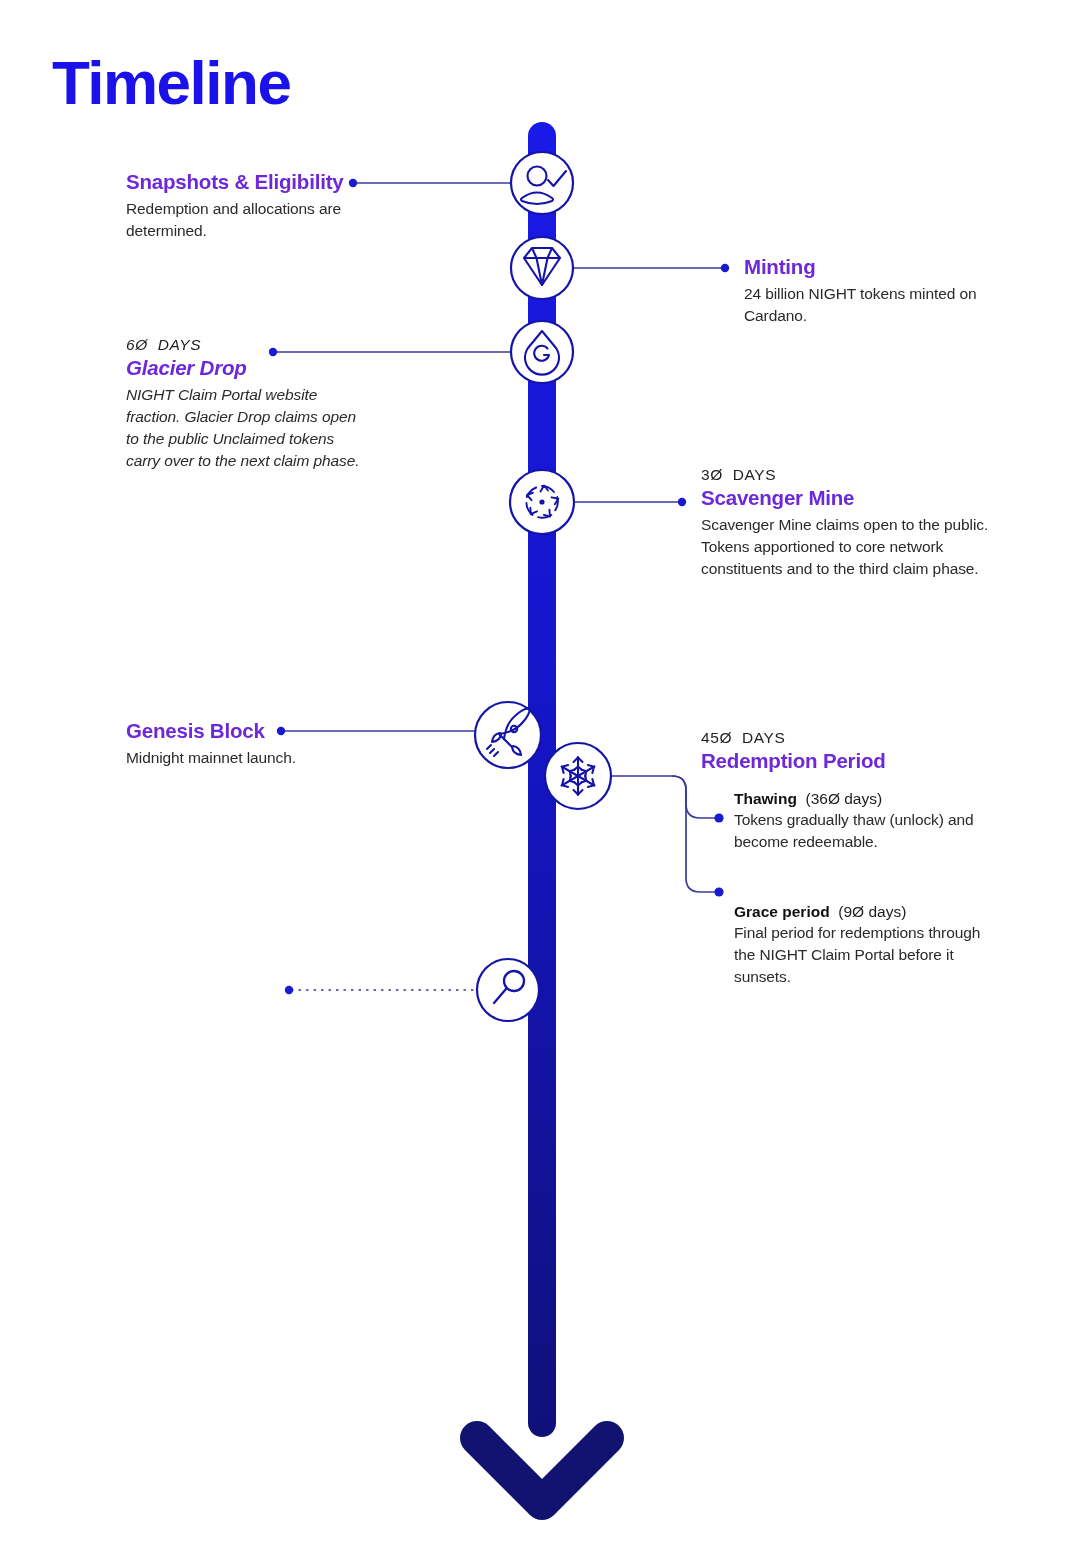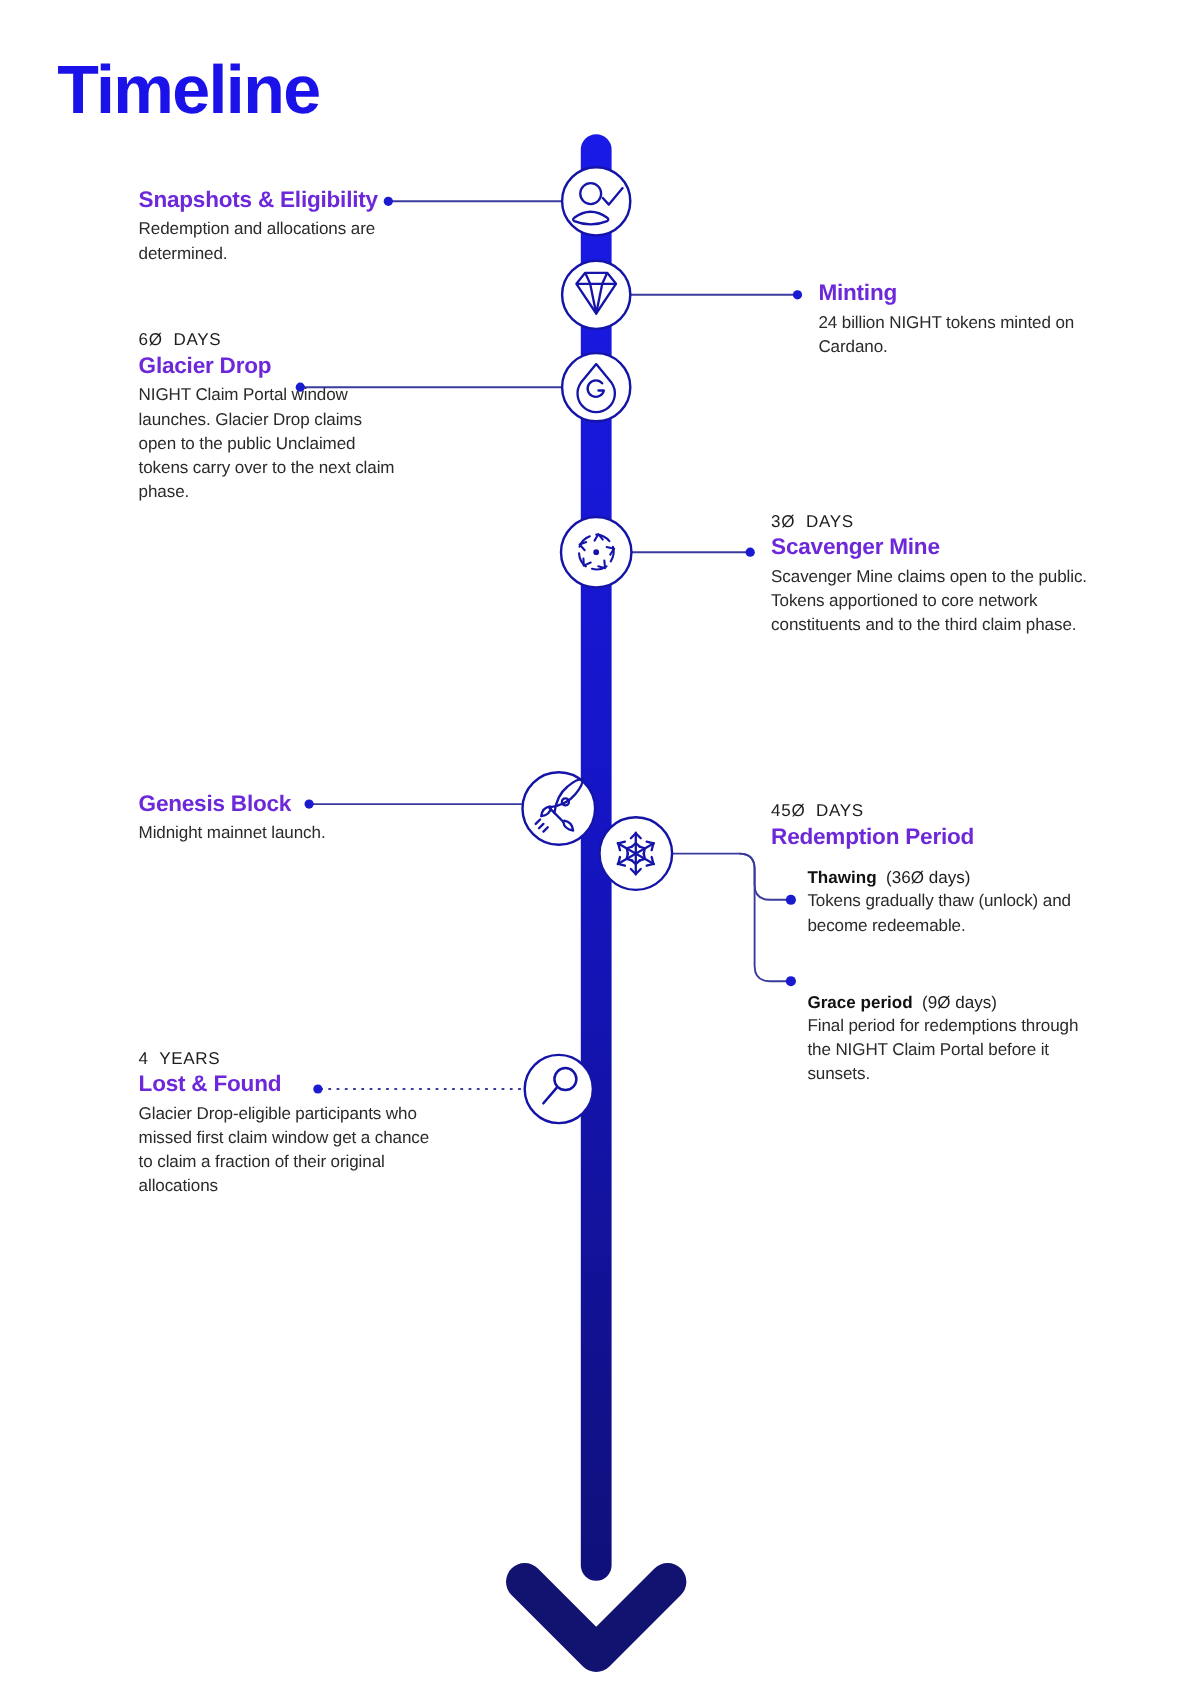--- a/index.html
+++ b/index.html
@@ -247,24 +247,24 @@
   <div class="block left" style="left:126px; top:170px; width:250px;">
     <div class="block-title">Snapshots &amp; Eligibility</div>
     <div class="block-body">Redemption and allocations are determined.</div>
   </div>
 
   <div class="block right" style="left:744px; top:255px; width:260px;">
     <div class="block-title">Minting</div>
     <div class="block-body">24 billion NIGHT tokens minted on Cardano.</div>
   </div>
 
-  <div class="block left" style="left:126px; top:301px; width:240px;">
+  <div class="block left" style="left:126px; top:336px; width:240px;font-style:italic;">
     <div class="duration">6Ø  DAYS</div>
     <div class="block-title">Glacier Drop</div>
-    <div class="block-body">NIGHT Claim Portal window launches. Glacier Drop claims open to the public Unclaimed tokens carry over to the next claim phase.</div>
+    <div class="block-body">NIGHT Claim Portal website fraction. Glacier Drop claims open to the public Unclaimed tokens carry over to the next claim phase.</div>
   </div>
 
   <div class="block right" style="left:701px; top:466px; width:296px;">
     <div class="duration">3Ø  DAYS</div>
     <div class="block-title">Scavenger Mine</div>
     <div class="block-body">Scavenger Mine claims open to the public. Tokens apportioned to core network constituents and to the third claim phase.</div>
   </div>
 
   <div class="block left" style="left:126px; top:719px; width:250px;">
     <div class="block-title">Genesis Block</div>
@@ -283,19 +283,14 @@
     <div class="sub-body">Tokens gradually thaw (unlock) and become redeemable.</div>
   </div>
 
   <div class="sub-item" style="left:734px; top:903px; width:262px;">
     <div class="sub-head">
       <b>Grace period</b><span>&nbsp; </span><span>(9Ø  days)</span>
     </div>
     <div class="sub-body">Final period for redemptions through the NIGHT Claim Portal before it sunsets.</div>
   </div>
 
-  <div class="block left" style="left:126px; top:954px; width:272px;">
-    <div class="duration">4  YEARS</div>
-    <div class="block-title">Lost &amp; Found</div>
-    <div class="block-body">Glacier Drop-eligible participants who missed first claim window get a chance to claim a fraction of their original allocations</div>
-  </div>
 
 </div>
 
 </body></html>

